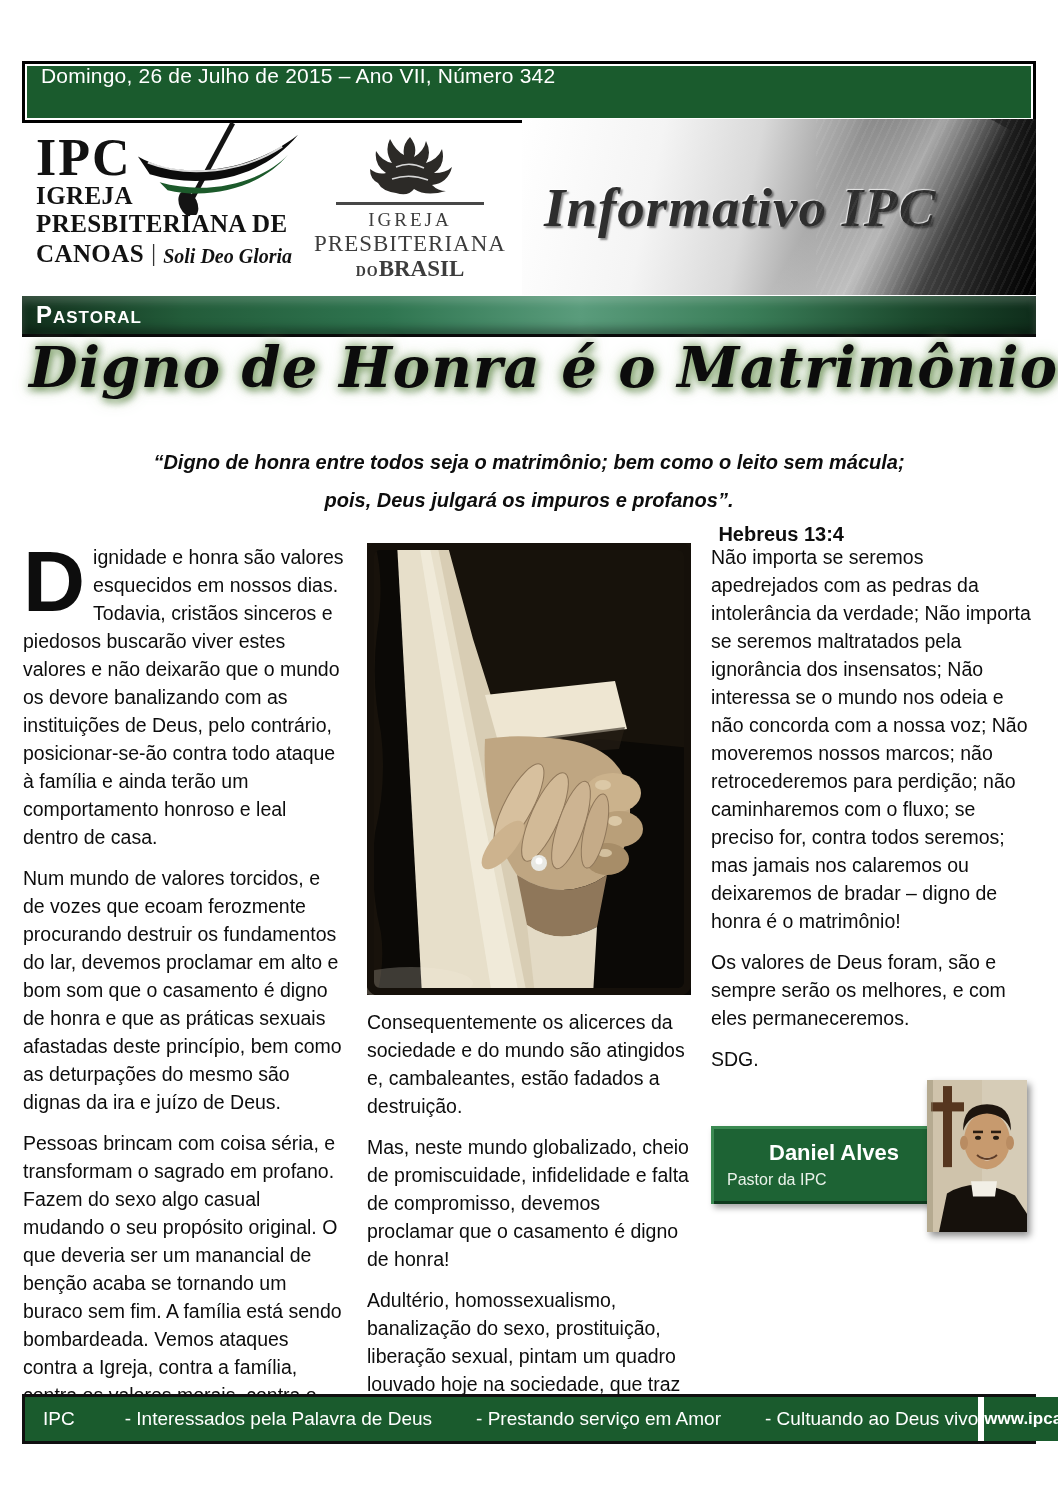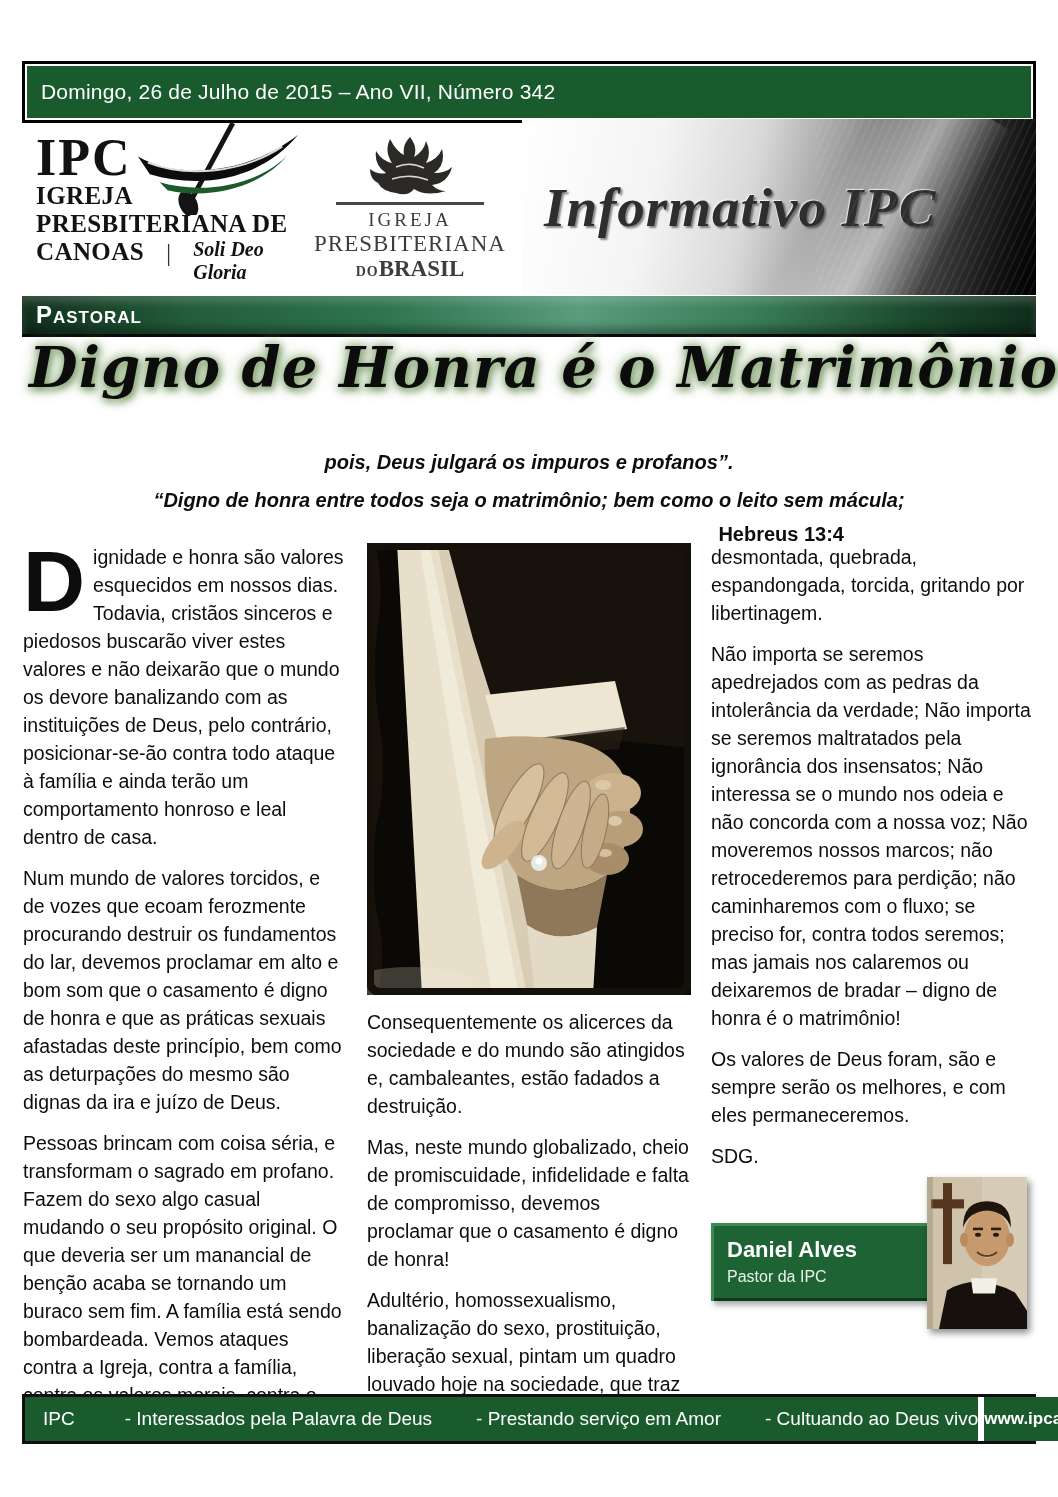--- a/index.html
+++ b/index.html
@@ -5,34 +5,34 @@
   * { margin:0; padding:0; box-sizing:border-box; }
   html,body { background:#ffffff; }
   body { font-family:"Liberation Sans", sans-serif; color:#0d0d0d; }
   .page { position:relative; width:1058px; height:1497px; background:#fff; overflow:hidden; margin:0 auto; }
 
   
   .top-bar {
     position:absolute; top:61px; left:22px; right:22px; height:62px;
     background:#1a5b2d; border:3px solid #000;
     box-shadow: inset 0 0 0 2px #ffffff;
-    display:flex; justify-content:space-between; align-items:center;
+    display:flex; justify-content:space-between; 
     padding:0 16px; color:#fff;
   }
   .top-bar .date-line { font-size:21px; letter-spacing:0.2px; }
   .top-bar .brand { font-size:29px; }
 
   
   .header-band { position:absolute; top:119px; left:22px; right:22px; height:176px; display:flex; }
 
   .ipc-logo { width:282px; position:relative; padding:14px 0 0 14px; font-family:"Liberation Serif", serif; color:#121212; }
   .ipc-acronym { font-size:52px; font-weight:bold; letter-spacing:2px; line-height:0.95; }
   .canoe-wrap { position:absolute; left:112px; top:2px; width:168px; height:96px; }
   .ipc-name1, .ipc-name2 { font-size:25px; font-weight:bold; line-height:1.12; letter-spacing:0.4px; }
-  .ipc-row3 { display:flex; align-items:flex-start; gap:22px; }
+  .ipc-row3 { display:flex; align-items:flex-end; gap:7px; }
   .ipc-name3 { font-size:25px; font-weight:bold; letter-spacing:0.4px; }
   .ipc-divider { font-size:26px; font-weight:normal; color:#333; }
   .ipc-motto { font-size:20px; font-weight:bold; font-style:italic; }
 
   .ipb-logo { width:212px; text-align:center; padding-top:16px; font-family:"Liberation Serif", serif; color:#3d3d3d; }
   .bush-wrap { display:inline-block; width:84px; height:60px; }
   .ipb-rule { width:148px; border:0; border-top:3px solid #474747; margin:3px auto 4px auto; }
   .ipb-line1 { font-size:19px; letter-spacing:3px; line-height:1.15; }
   .ipb-line2 { font-size:23px; letter-spacing:1px; line-height:1.1; }
   .ipb-line3 { font-size:23px; font-weight:bold; line-height:1.1; }
@@ -94,21 +94,21 @@
   .hands-photo-wrap svg { display:block; width:100%; height:100%; }
 
   
   .author-wrap { position:relative; height:152px; margin-top:6px; }
   .author-box {
     position:absolute; left:0; top:40px; width:278px; height:78px;
     background:#1d6334;
     box-shadow: inset 3px 3px 0 #3b8a52, inset -3px -3px 0 #0e3a1d, 3px 4px 6px rgba(0,0,0,0.35);
     padding:14px 0 0 16px; color:#fff;
   }
-  .author-name { font-size:22px; font-weight:bold; line-height:1.2; }
+  .author-name { font-size:22px; font-weight:bold; line-height:1.2;margin-left:42px; }
   .author-role { font-size:16px; color:#eaf2ea; }
   .pastor-photo { position:absolute; right:8px; top:-6px; width:100px; height:152px; box-shadow:3px 4px 7px rgba(0,0,0,0.45); }
   .pastor-photo svg { display:block; width:100%; height:100%; }
 
   
   .footer {
     position:absolute; top:1394px; left:22px; right:22px; height:50px;
     border:3px solid #101010; background:#fff; display:flex; gap:6px;
   }
   .footer-main {
@@ -173,22 +173,22 @@
     </div>
   </div>
 
   <div class="section-bar">
     <span class="label">Pastoral</span>
   </div>
 
   <div class="article-title">Digno de Honra é o Matrimônio</div>
 
   <div class="verse">
+    <div class="verse-line">“Digno de honra entre todos seja o matrimônio; bem como o leito sem mácula;</div>
     <div class="verse-line">pois, Deus julgará os impuros e profanos”.</div>
-    <div class="verse-line">“Digno de honra entre todos seja o matrimônio; bem como o leito sem mácula;</div>
     <div class="verse-ref">Hebreus 13:4</div>
   </div>
 
   <div class="columns">
 
     <div class="col">
       <p><span class="dropcap">D</span><span>ignidade e honra são valores esquecidos em nossos dias. Todavia, cristãos sinceros e piedosos buscarão viver estes valores e não deixarão que o mundo os devore banalizando com as instituições de Deus, pelo contrário, posicionar-se-ão contra todo ataque à família e ainda terão um comportamento honroso e leal dentro de casa.</span></p>
       <p>Num mundo de valores torcidos, e de vozes que ecoam ferozmente procurando destruir os fundamentos do lar, devemos proclamar em alto e bom som que o casamento é digno de honra e que as práticas sexuais afastadas deste princípio, bem como as deturpações do mesmo são dignas da ira e juízo de Deus.</p>
       <p>Pessoas brincam com coisa séria, e transformam o sagrado em profano. Fazem do sexo algo casual mudando o seu propósito original. O que deveria ser um manancial de benção acaba se tornando um buraco sem fim. A família está sendo bombardeada. Vemos ataques contra a Igreja, contra a família, contra os valores morais, contra o pudor, contra a Palavra de Deus.</p>
     </div>
@@ -223,21 +223,20 @@
           <ellipse cx="44" cy="440" rx="62" ry="16" fill="#f5efe0" opacity="0.22"></ellipse>
           <rect x="3" y="3" width="318" height="446" fill="none" stroke="#15100a" stroke-width="8" rx="10"></rect>
         </svg>
       </div>
       <p>Consequentemente os alicerces da sociedade e do mundo são atingidos e, cambaleantes, estão fadados a destruição.</p>
       <p>Mas, neste mundo globalizado, cheio de promiscuidade, infidelidade e falta de compromisso, devemos proclamar que o casamento é digno de honra!</p>
       <p>Adultério, homossexualismo, banalização do sexo, prostituição, liberação sexual, pintam um quadro louvado hoje na sociedade, que traz consigo traços de uma sociedade</p>
     </div>
 
     <div class="col">
-      <p>desmontada, quebrada, espandongada, torcida, gritando por libertinagem.</p>
       <p>Não importa se seremos apedrejados com as pedras da intolerância da verdade; Não importa se seremos maltratados pela ignorância dos insensatos; Não interessa se o mundo nos odeia e não concorda com a nossa voz; Não moveremos nossos marcos; não retrocederemos para perdição; não caminharemos com o fluxo; se preciso for, contra todos seremos; mas jamais nos calaremos ou deixaremos de bradar – digno de honra é o matrimônio!</p>
       <p>Os valores de Deus foram, são e sempre serão os melhores, e com eles permaneceremos.</p>
       <p>SDG.</p>
 
       <div class="author-wrap">
         <div class="author-box">
           <div class="author-name">Daniel Alves</div>
           <div class="author-role">Pastor da IPC</div>
         </div>
         <div class="pastor-photo">

